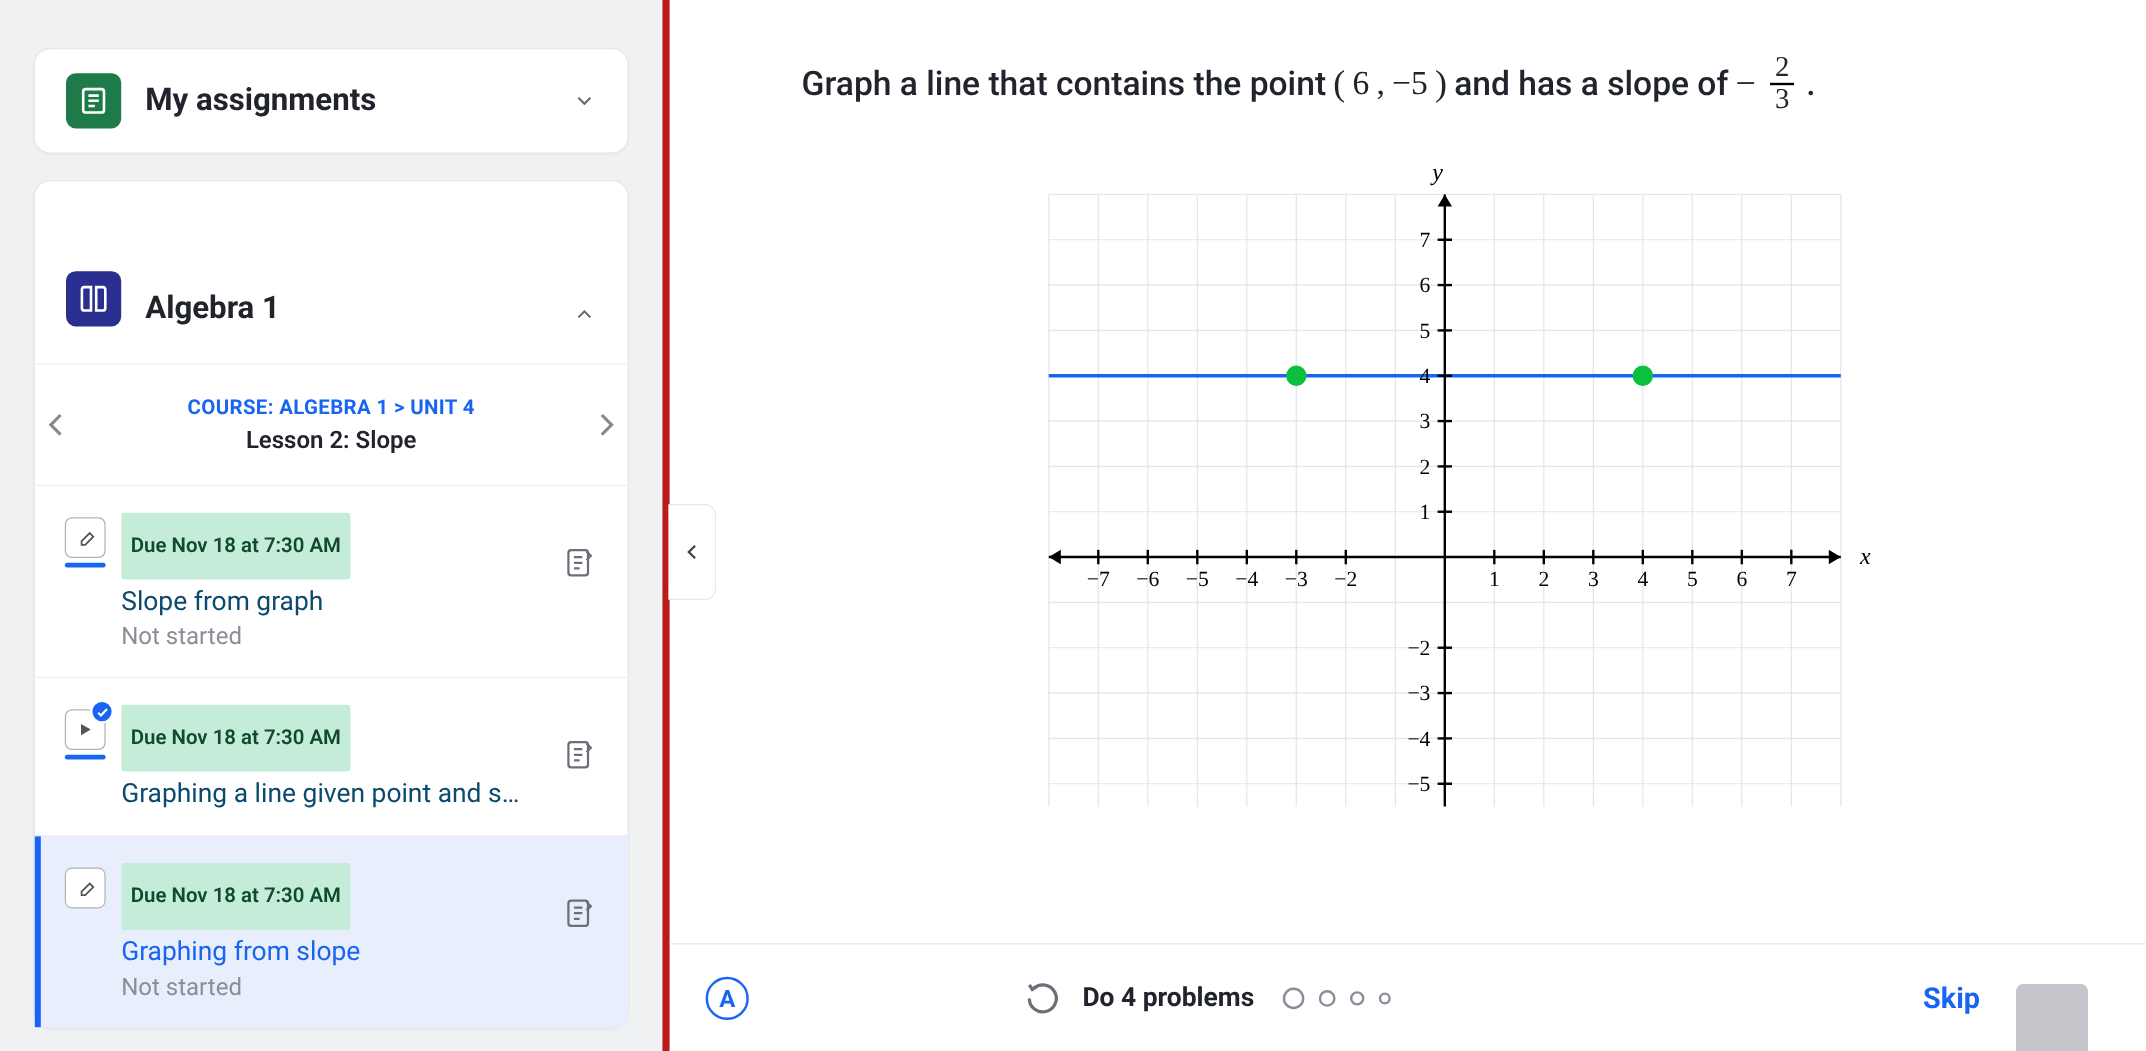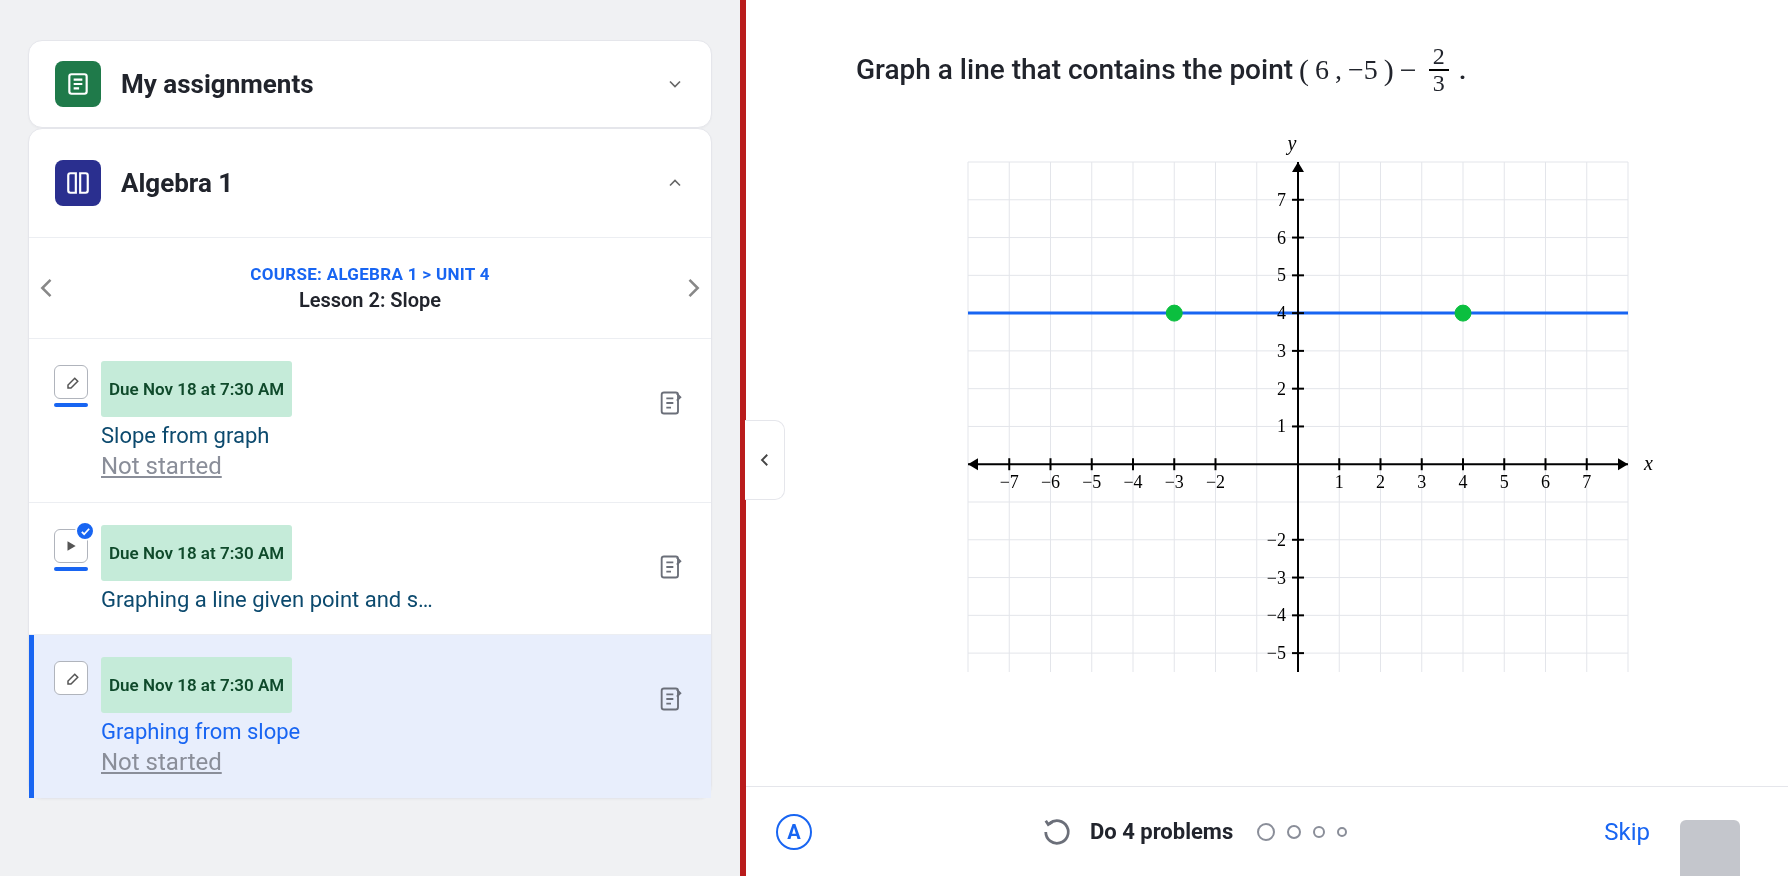--- a/index.html
+++ b/index.html
@@ -7,25 +7,26 @@
     font-family: -apple-system, BlinkMacSystemFont, "Segoe UI", Roboto, "Helvetica Neue", Arial, sans-serif;
     background: #f7f8fa;
     width: 1788px;
     height: 876px;
     overflow: hidden;
     display: flex;
     color: #21242c;
   }
   
   .left {
-    width: 740px;
+    width: 552px;
     padding: 40px 28px 28px 28px;
     background: #f0f1f3;
     display: flex;
     flex-direction: column;
+    gap: 22px;
   }
   .card {
     background: #fff;
     border: 1px solid #e5e6eb;
     border-radius: 14px;
     box-shadow: 0 1px 2px rgba(0,0,0,0.03);
   }
   
   .assign-header {
     display: flex;
@@ -36,22 +37,23 @@
     width: 46px; height: 46px; border-radius: 8px;
     background: #1f7a4a;
     display:flex;align-items:center;justify-content:center;
     color:#fff; margin-right: 20px;
   }
   .assign-title { font-size: 26px; font-weight: 700; flex:1; }
   .chev { width: 20px; height: 20px; stroke:#666; stroke-width:2; fill:none; }
 
   
   .course-head {
-    display:flex; align-items:center; padding: 31px 26px;
+    display:flex; align-items:flex-end; padding: 31px 26px;
     border-bottom: 1px solid #eceef2;
+    margin-top: 44px;
   }
   .course-icon {
     width:46px;height:46px;border-radius:8px;background:#2a2f8f;
     display:flex;align-items:center;justify-content:center;color:#fff;margin-right:20px;
   }
   .course-title { font-size: 26px; font-weight: 700; flex:1; }
 
   .lesson-nav {
     display:flex; align-items:center; padding: 26px 4px;
     border-bottom: 1px solid #eceef2;
@@ -83,21 +85,21 @@
     position:absolute; top:-4px; right:6px; width:20px;height:20px;border-radius:50%;
     background:#1865f2; border:2px solid #fff; display:flex;align-items:center;justify-content:center;
   }
   .a-body { flex:1; padding-right:12px; overflow:hidden;}
   .due {
     display:inline-block; background:#c5ebd9; color:#0f4a2b; font-weight:600;
     font-size:17px; padding:18px 8px; border-radius:3px; margin-bottom:6px;
   }
   .a-title { font-size:22px; color:#0c4a6e; white-space:nowrap; overflow:hidden; text-overflow:ellipsis;}
   .a-title.blue { color:#1865f2; }
-  .a-status { font-size:24px; color:#8a8e99; margin-top:4px;text-decoration:underline;}
+  .a-status { font-size:20px; color:#8a8e99; margin-top:4px;}
   .a-right-icon { width:28px;height:28px; stroke:#6b6f79; fill:none; stroke-width:1.6; margin-top:28px;}
 
   
   .right {
     flex:1; background:#fff; position:relative; border-left:6px solid #b91c1c;
     display:flex; flex-direction:column;
   }
   .collapse-tab {
     position:absolute; left:-1px; top:420px; width:40px; height:80px;
     background:#fff; border:1px solid #e5e6eb; border-left:none;
@@ -136,21 +138,21 @@
     margin-right: 230px;
   }
   .restart { width:30px;height:30px; margin-right:18px; cursor:pointer;}
   .do-n { font-size:22px; font-weight:700; margin-right:24px;}
   .dots { display:flex; gap:12px; align-items:center;}
   .dot { border:2px solid #8a8e99; border-radius:50%; background:#fff;}
   .dot.d0 { width:18px;height:18px;}
   .dot.d1 { width:14px;height:14px;}
   .dot.d2 { width:12px;height:12px;}
   .dot.d3 { width:10px;height:10px;}
-  .skip { margin-left:auto; color:#1865f2; font-weight:400; font-size:24px; cursor:pointer;}
+  .skip { margin-left:auto; color:#1865f2; font-weight:700; font-size:24px; cursor:pointer;}
   .grey-block { width:60px; height:56px; background:#c4c6cc; border-radius:6px 6px 0 0; margin-left:30px; align-self:flex-end;}
 </style>
 </head>
 <body>
 
 <div class="left">
 
   <div class="card assign-header">
     <div class="assign-icon">
       <svg width="26" height="26" viewBox="0 0 24 24" fill="none" stroke="#fff" stroke-width="2">
@@ -268,20 +270,21 @@
   </div>
 
   <div class="problem-area">
     <div class="question">
       <span>Graph a line that contains the point </span>
       <span class="math paren">(</span>
         <span class="math">6</span>
         <span class="math">, </span>
         <span class="math">−5</span>
         <span class="math paren">)</span>
+      <span> and has a slope of </span>
       <span class="math neg">−</span>
       <span class="frac math">
           <span class="num">2</span>
           <span class="den">3</span>
         </span>
       <span>.</span>
     </div>
 
     <div class="graph-wrap">
       <svg id="graph" class="graph-svg" width="720" height="580">

